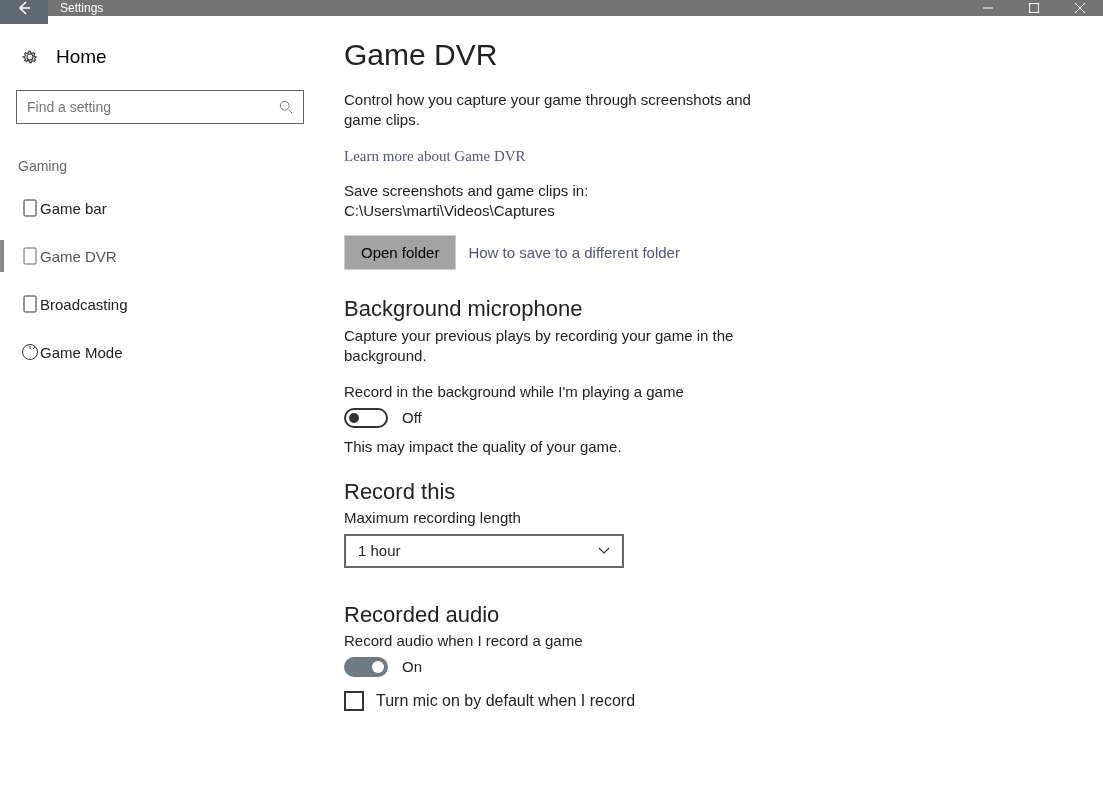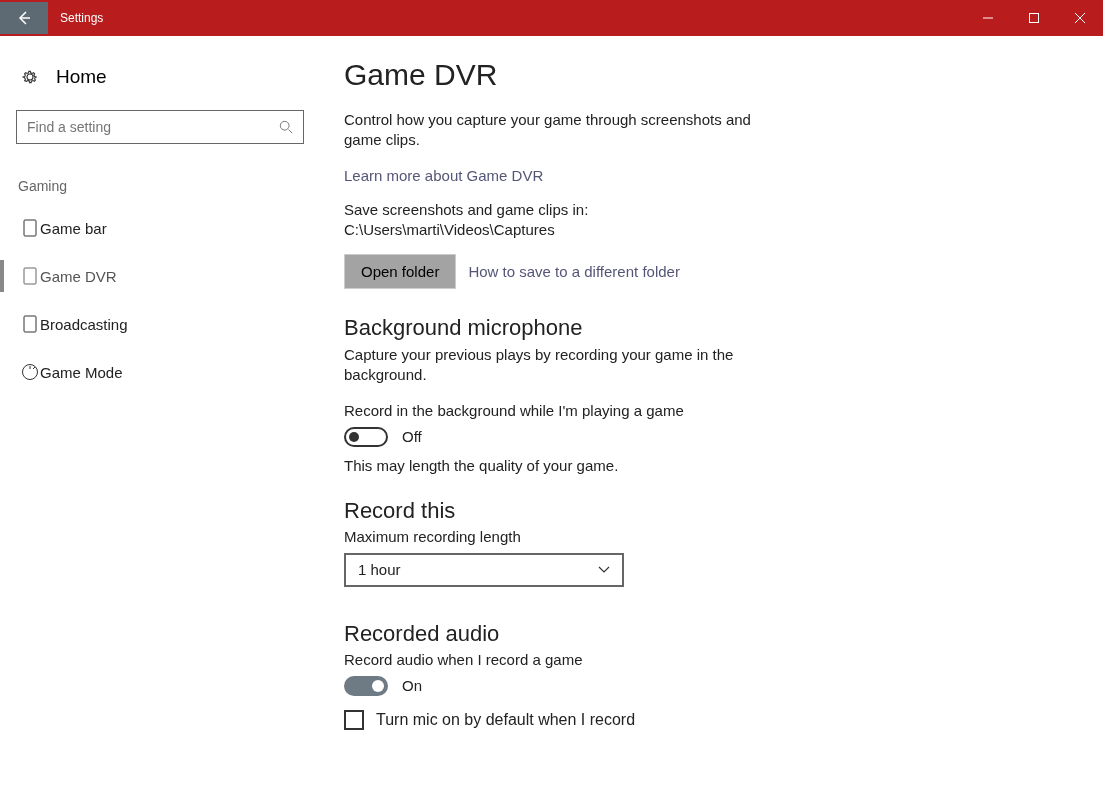--- a/index.html
+++ b/index.html
@@ -1,20 +1,20 @@
 <!DOCTYPE html>
 <html><head>
 <meta charset="utf-8">
 <style>
 * { margin: 0; padding: 0; box-sizing: border-box; font-family: "Segoe UI", sans-serif; }
 html, body { width: 1103px; height: 803px; background: #fff; overflow: hidden; }
 
 .titlebar {
-  height: 36px;
-  background: #b91c1c;
+  height: 16px;
+  background: #737373;
   display: flex;
   align-items: center;
   color: #fff;
 }
 .titlebar .back {
   width: 48px; height: 32px;
   display: flex; align-items: center; justify-content: center;
   background: #5e6a73;
 }
 .titlebar .title { padding-left: 12px; font-size: 12px; }
@@ -209,37 +209,37 @@
             <path d="M9 3v3M12 6l2-2" stroke="#333"></path>
           </svg>
       </span>
       <span>Game Mode</span>
     </div>
   </div>
 
   <div class="main">
     <div class="page-title">Game DVR</div>
     <div class="desc">Control how you capture your game through screenshots and game clips.</div>
-    <a class="link" style="color:#557;">Learn more about Game DVR</a>
+    <a class="link" style="color:#557;font-family:Liberation Serif, serif;">Learn more about Game DVR</a>
     <div class="pathline">Save screenshots and game clips in: C:\Users\marti\Videos\Captures</div>
     <div class="btnrow">
       <button class="std-btn">Open folder</button>
       <a class="link" style="color:#557; margin:0;">How to save to a different folder</a>
     </div>
 
     <div class="h2">Background microphone</div>
     <div class="sub">Capture your previous plays by recording your game in the background.</div>
     <div class="label">Record in the background while I'm playing a game</div>
     <div class="toggle-row">
       <div class="toggle off">
           <div class="knob"></div>
         </div>
       <span class="toggle-state">Off</span>
     </div>
-    <div class="note">This may length the quality of your game.</div>
+    <div class="note">This may impact the quality of your game.</div>
 
     <div class="h2">Record this</div>
     <div class="label">Maximum recording length</div>
     <div class="select-box">
       <span>1 hour</span>
       <svg width="12" height="8" viewBox="0 0 12 8">
           <path d="M1 1 L6 6 L11 1" stroke="#333" fill="none" stroke-width="1.2"></path>
         </svg>
     </div>
 

